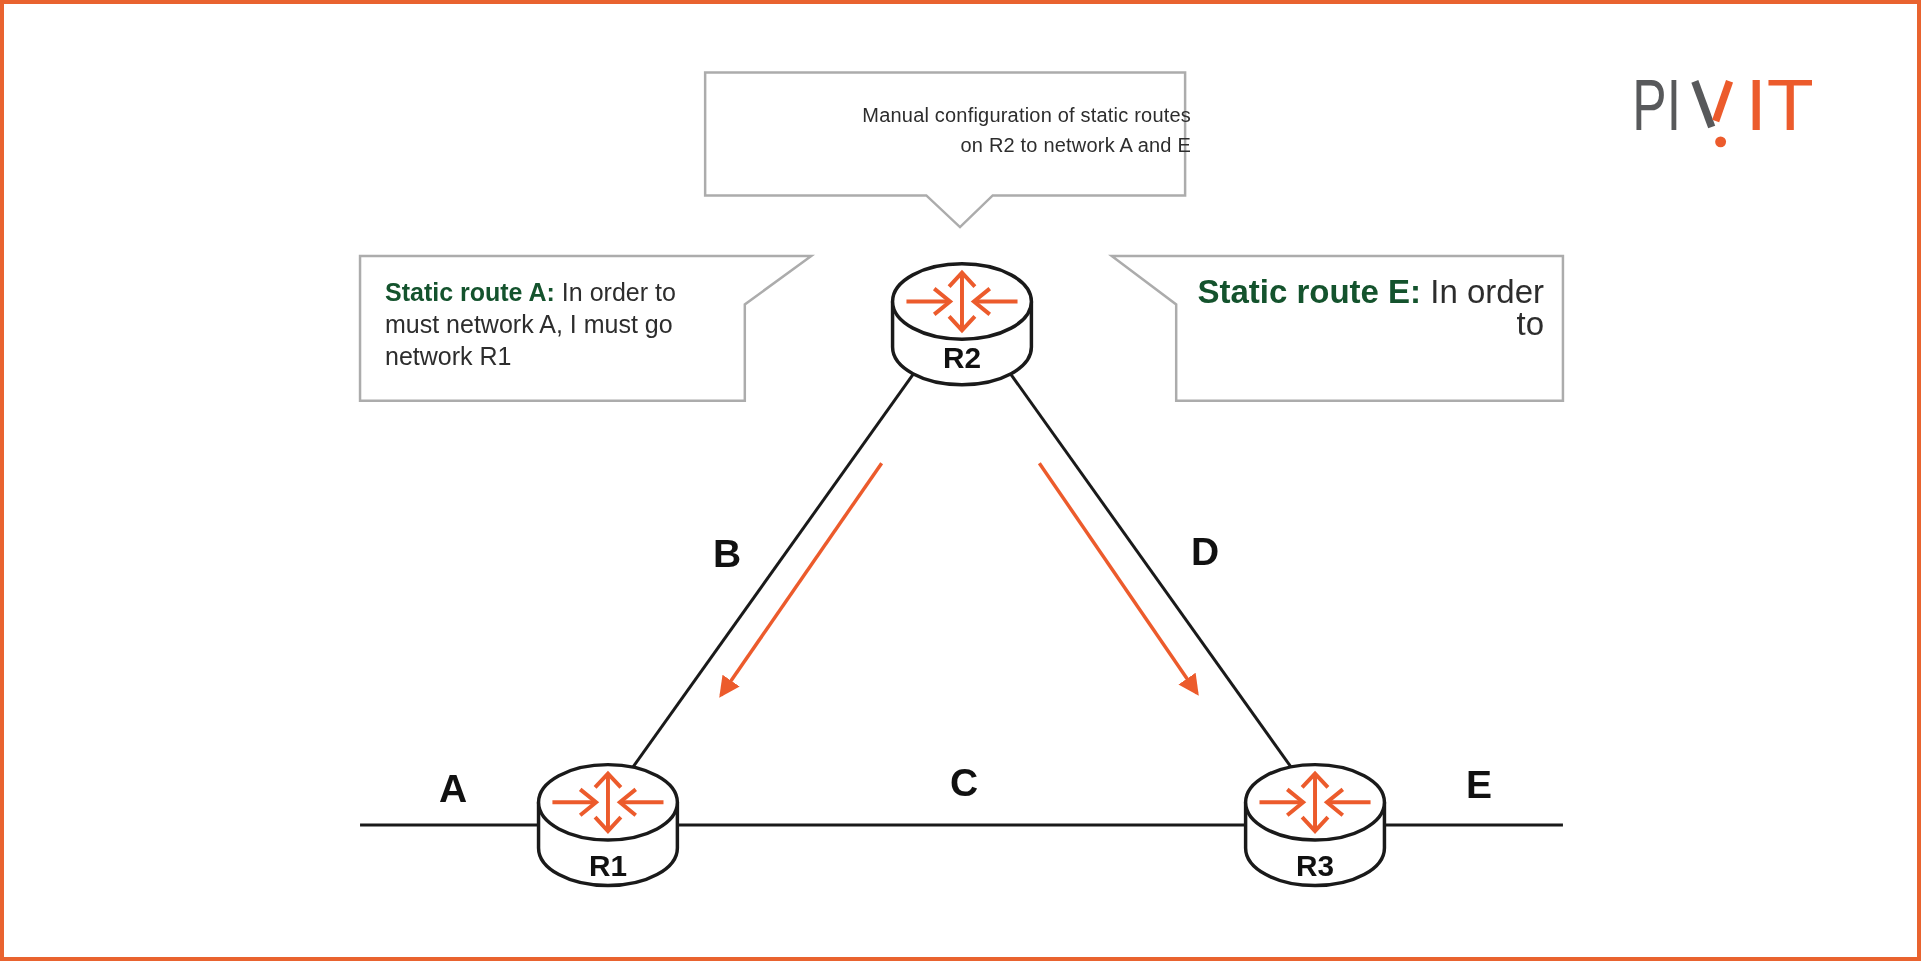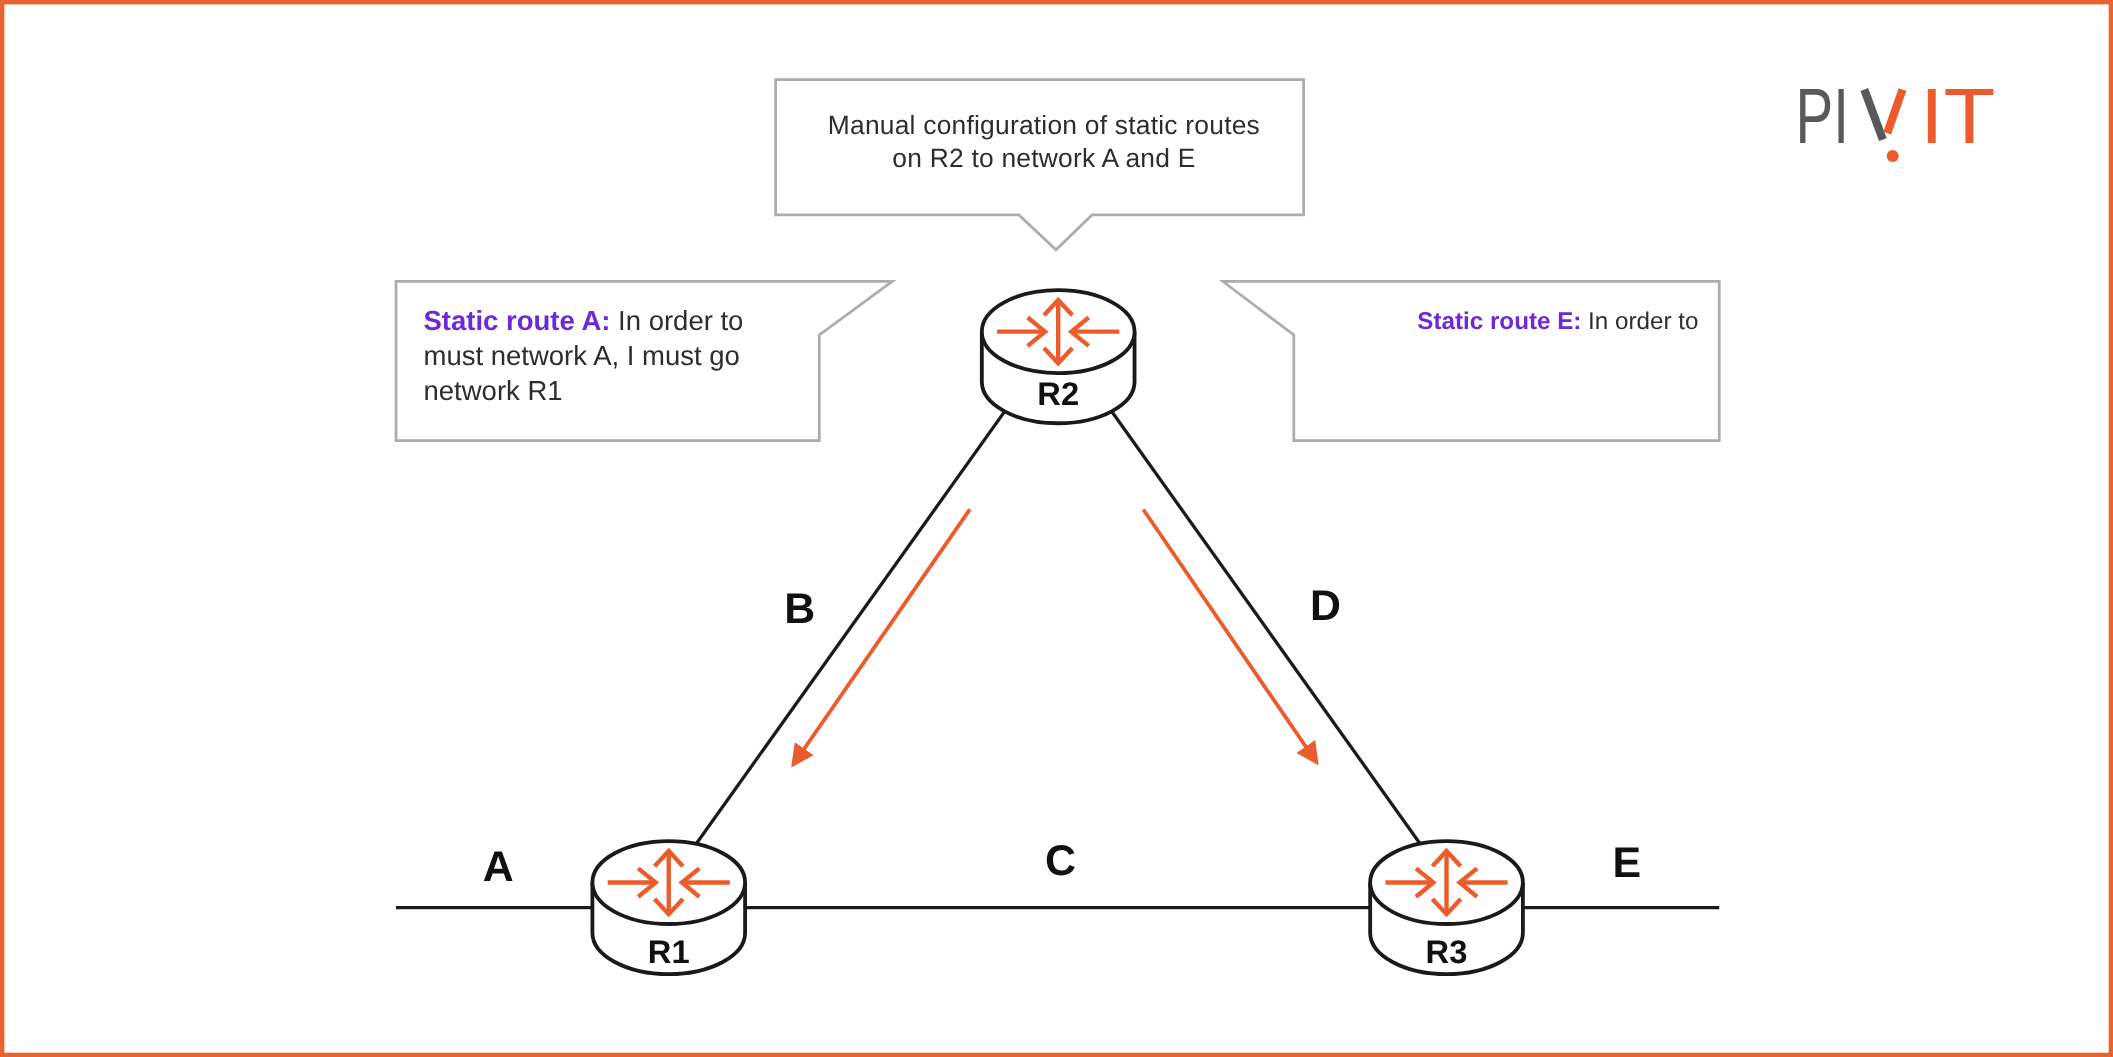--- a/index.html
+++ b/index.html
@@ -25,24 +25,24 @@
   .logo-txt{font-family:"Liberation Sans",sans-serif;font-size:72px;font-weight:400}
   .logo-gray{fill:var(--lgray)}
   .logo-orange{fill:var(--accent)}
   .vstroke-g{stroke:var(--lgray);stroke-width:7.5;stroke-linecap:butt}
   .vstroke-o{stroke:var(--accent);stroke-width:7.5;stroke-linecap:butt}
   .ldot{fill:var(--accent)}
 
   
   .callout-text{position:absolute;color:var(--cotext)}
   .co-top{left:703px;top:69px;width:484px;height:124px;padding-top:27px;
-          text-align:center;font-size:24px;line-height:30px;letter-spacing:.2px}
+          text-align:right;font-size:20px;line-height:30px;letter-spacing:.2px}
   .co-left{left:381px;top:272px;width:345px;font-size:25px;line-height:32px;text-align:left}
-  .co-right{left:1175px;top:272px;width:365px;font-size:22px;line-height:32px;text-align:right}
-  .co-bold{font-weight:700;color:#6d28d9}
+  .co-right{left:1175px;top:272px;width:365px;font-size:33px;line-height:32px;text-align:right}
+  .co-bold{font-weight:700;color:#14532d}
   .netlabel{position:absolute;transform:translate(-50%,-50%);font-weight:700;
             font-size:39px;color:#111;white-space:nowrap}
 </style>
 </head>
 <body>
 
 <div class="canvas">
 
   <svg class="diagram" viewBox="0 0 1921 961">
     <defs>

